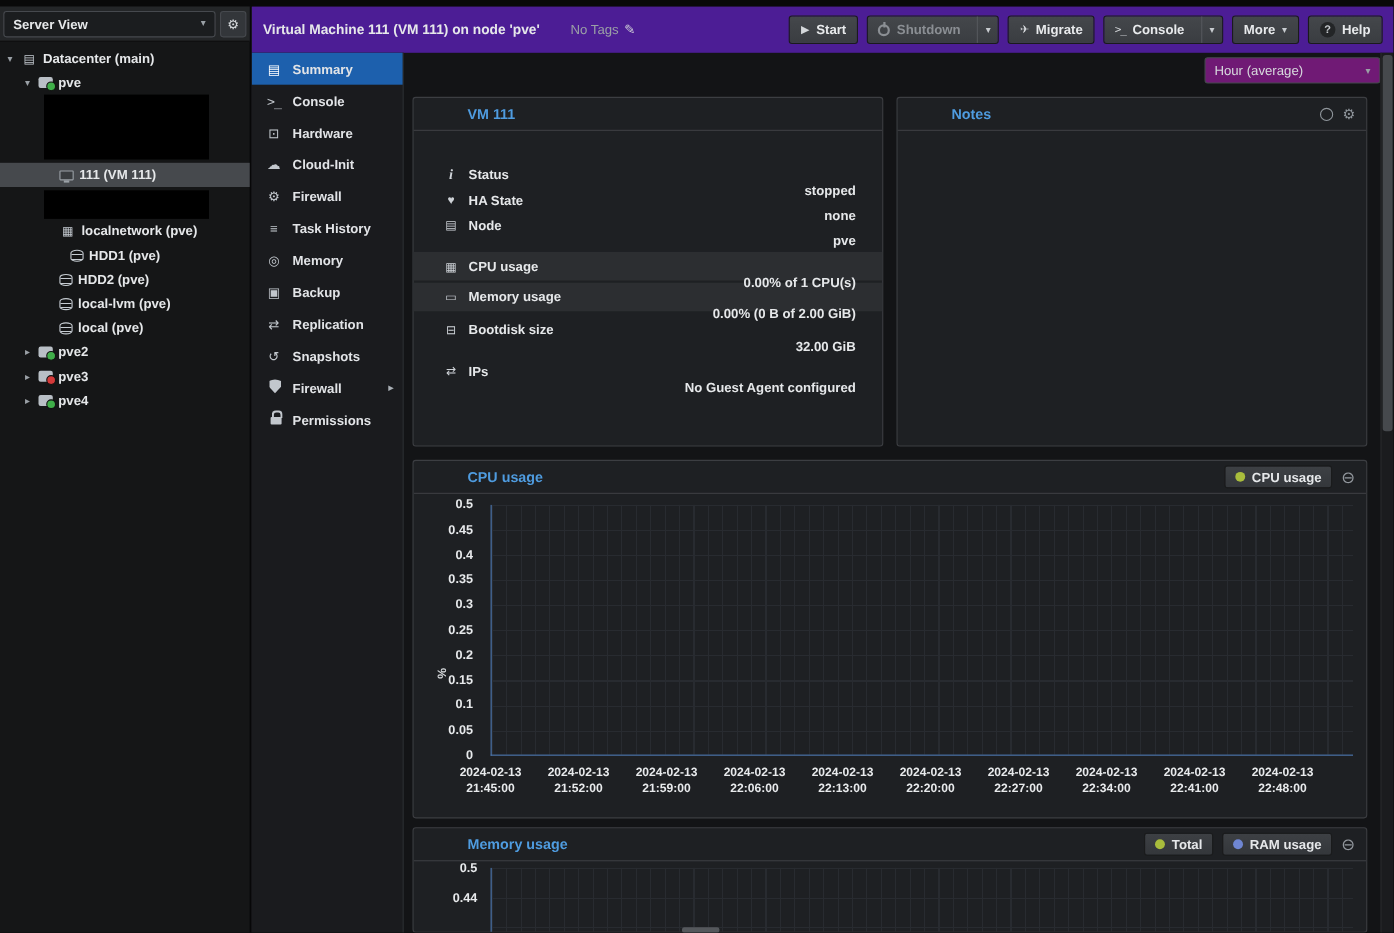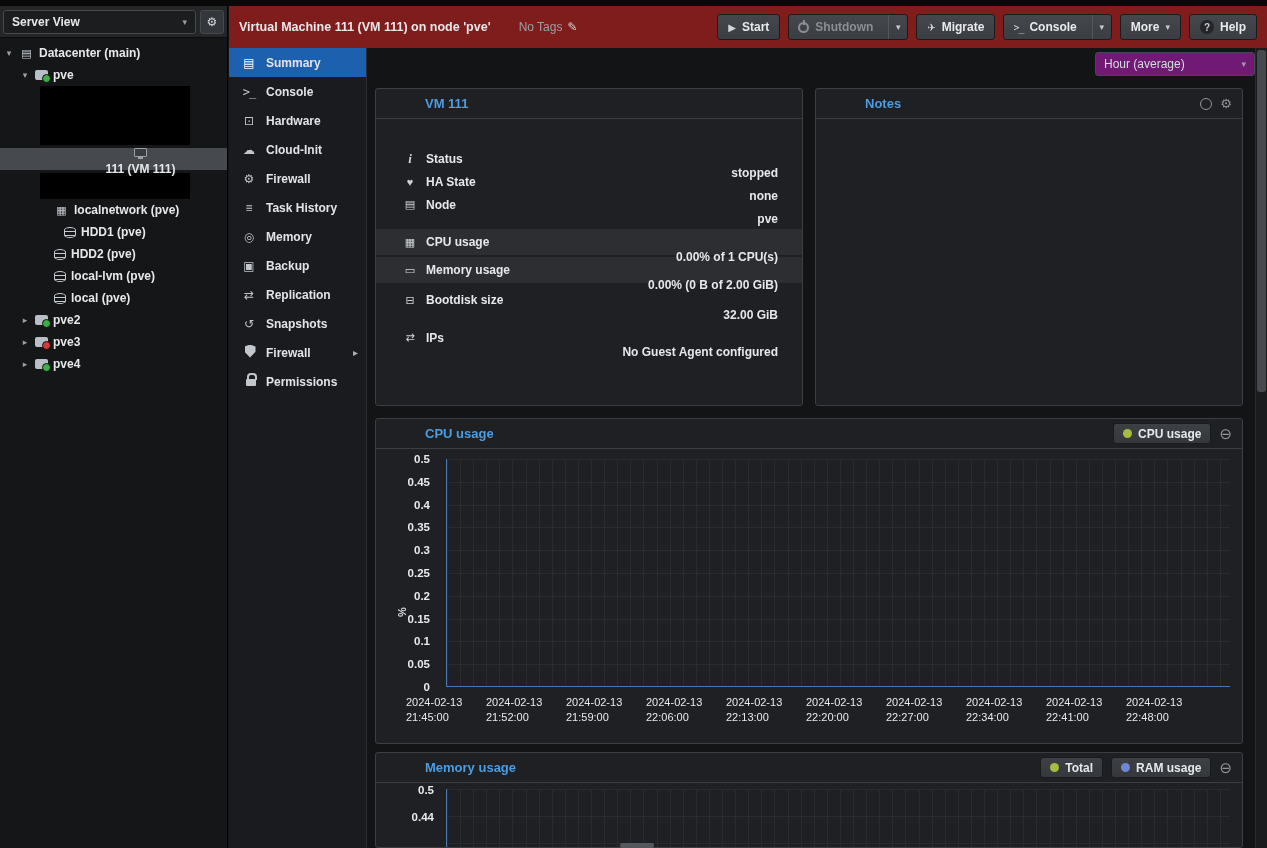--- a/index.html
+++ b/index.html
@@ -23,24 +23,24 @@
   .tico-node{width:13px;height:10px;background:#b9bfc6;border-radius:2px;}
   .tico-node::after{content:"";position:absolute;right:-3px;bottom:-3px;width:7px;height:7px;border-radius:50%;background:#3fae49;border:1px solid #111;}
   .tico-node.off::after{background:#d43a3a;}
   .tico-vm{width:13px;height:9px;border:1px solid #9ba1a7;background:#3a3d40;border-radius:1px;}
   .tico-vm::after{content:"";position:absolute;left:3px;bottom:-3px;width:5px;height:2px;background:#9ba1a7;}
   .tico-db{width:12px;height:11px;border:1px solid #c6ccd2;border-radius:6px/3px;background:
      linear-gradient(transparent 3px,#c6ccd2 3px,#c6ccd2 4px,transparent 4px,transparent 7px,#c6ccd2 7px,#c6ccd2 8px,transparent 8px);}
   .redact{background:#000;margin-left:40px;width:150px;}
   .r1{height:59px;}
   .r2{height:26px;}
-  .m3{margin-top:3px;flex-direction:column;}
-
-  
-  .topbar{position:absolute;left:229px;top:6px;height:42px;right:0;display:flex;align-items:center;padding:0 10px;gap:28px;background:#7f1d1d;}
+  .m3{margin-top:3px;}
+
+  
+  .topbar{position:absolute;left:229px;top:6px;height:42px;right:0;display:flex;align-items:center;padding:0 10px;gap:28px;background:#4c1d95;}
   .vm-title{font-size:12.5px;font-weight:700;white-space:nowrap;}
   .tags{color:#9ba0a6;display:flex;gap:5px;align-items:center;cursor:pointer;}
   .pencil{color:#d5d8db;font-size:12px;}
   .tb-buttons{margin-left:auto;display:flex;gap:8px;align-items:center;}
   .btn{height:26px;background:linear-gradient(#44474b,#3a3d41);border:1px solid #1a1b1c;border-radius:3px;color:#e8eaec;
        font-size:12px;font-weight:700;display:flex;align-items:center;gap:6px;padding:0 10px;cursor:pointer;
        font-family:"Liberation Sans","DejaVu Sans",sans-serif;white-space:nowrap;}
   .btn .bico{font-size:10px;color:#d5d8db;font-weight:400;}
   .btn.disabled{color:#8b8f94;}
   .split{padding:0;}
@@ -92,21 +92,21 @@
   .dot-green{background:#a9bd3c;}
   .dot-blue{background:#6f86d2;}
   .collapse-ico{color:#93989e;font-size:15px;font-weight:400;cursor:pointer;}
   .chart-wrap{position:relative;height:294px;padding:10px 12px 0 70px;}
   .plot{height:228px;border-left:1px solid #4d79b3;border-bottom:1px solid #4d79b3;
     background-image:repeating-linear-gradient(to right,#282b30 0 1px,transparent 1px 13.1px),
                      repeating-linear-gradient(to bottom,#282b30 0 1px,transparent 1px 22.8px);}
   .yticks{position:absolute;left:0;top:4px;width:62px;height:240px;display:flex;flex-direction:column;justify-content:space-between;align-items:flex-end;padding-right:8px;font-size:11.5px;font-weight:700;color:#e8eaec;}
   .ylab{position:absolute;left:20px;top:168px;transform:rotate(-90deg);transform-origin:left top;font-size:11px;font-weight:700;color:#d8dbde;}
   .xticks{position:absolute;left:30px;top:246px;display:flex;}
-  .xcell{width:80px;font-size:11px;font-weight:400;line-height:1.35;color:#e8eaec;}
+  .xcell{width:80px;text-align:center;font-size:11px;font-weight:700;line-height:1.35;color:#e8eaec;}
   .xcell .d{display:block;}
   .mem-panel{margin-top:8px;height:96px;overflow:hidden;}
   .mem-wrap{position:relative;height:66px;padding:6px 12px 0 70px;}
   .mplot{height:60px;border-left:1px solid #4d79b3;
     background-image:repeating-linear-gradient(to right,#282b30 0 1px,transparent 1px 13.1px),
                      repeating-linear-gradient(to bottom,#282b30 0 1px,transparent 1px 27px);}
   .mtick{position:absolute;width:58px;text-align:right;font-size:11.5px;font-weight:700;color:#e8eaec;left:0;}
   .mt0{top:1px;}
   .mt1{top:28px;}
 

